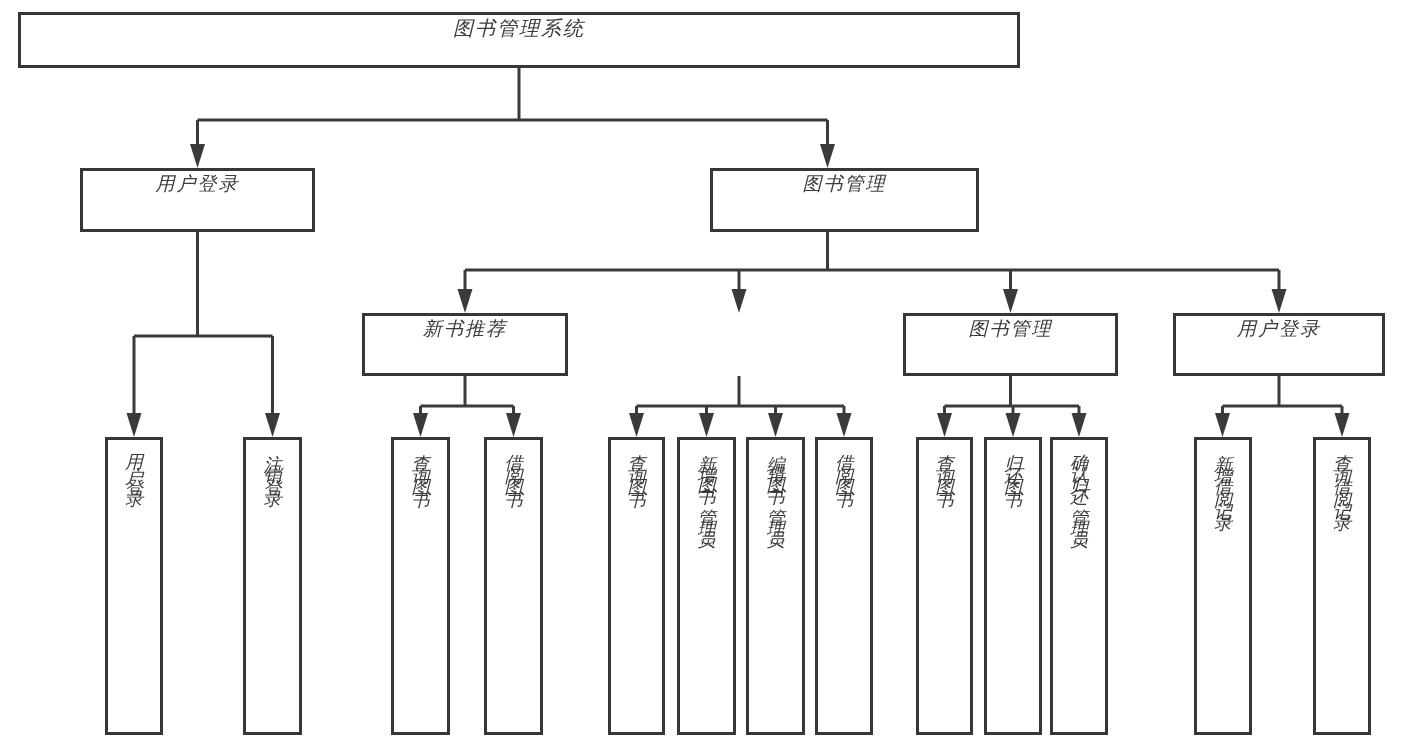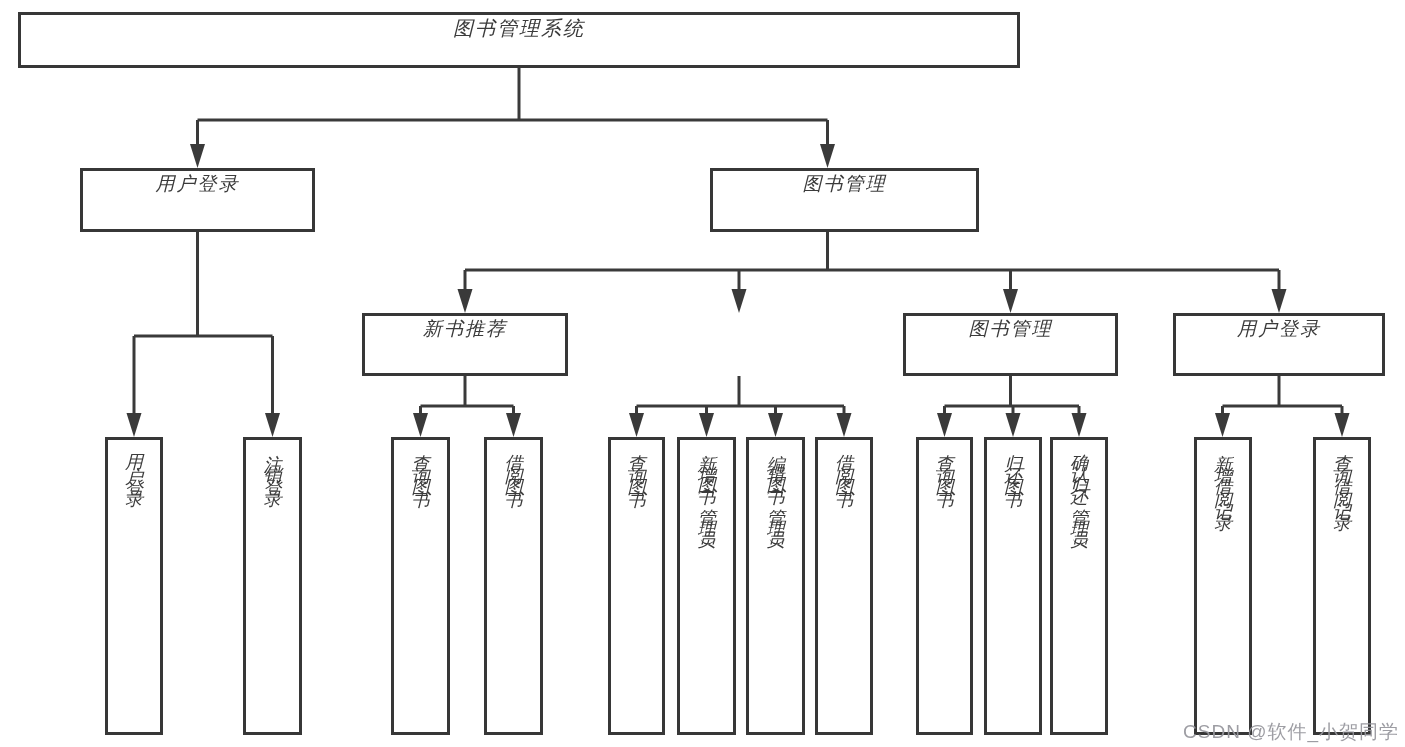--- a/index.html
+++ b/index.html
@@ -218,14 +218,13 @@
     <span class="vtext">确认归还（管理员）</span>
   </div>
 
   <div class="node leaf b-leaf12">
     <span class="vtext">新增借阅记录</span>
   </div>
   <div class="node leaf b-leaf13">
     <span class="vtext">查询借阅记录</span>
   </div>
 
-  <div class="watermark">CSDN @软件_小贺同学</div>
 </div>
 
 </body></html>

